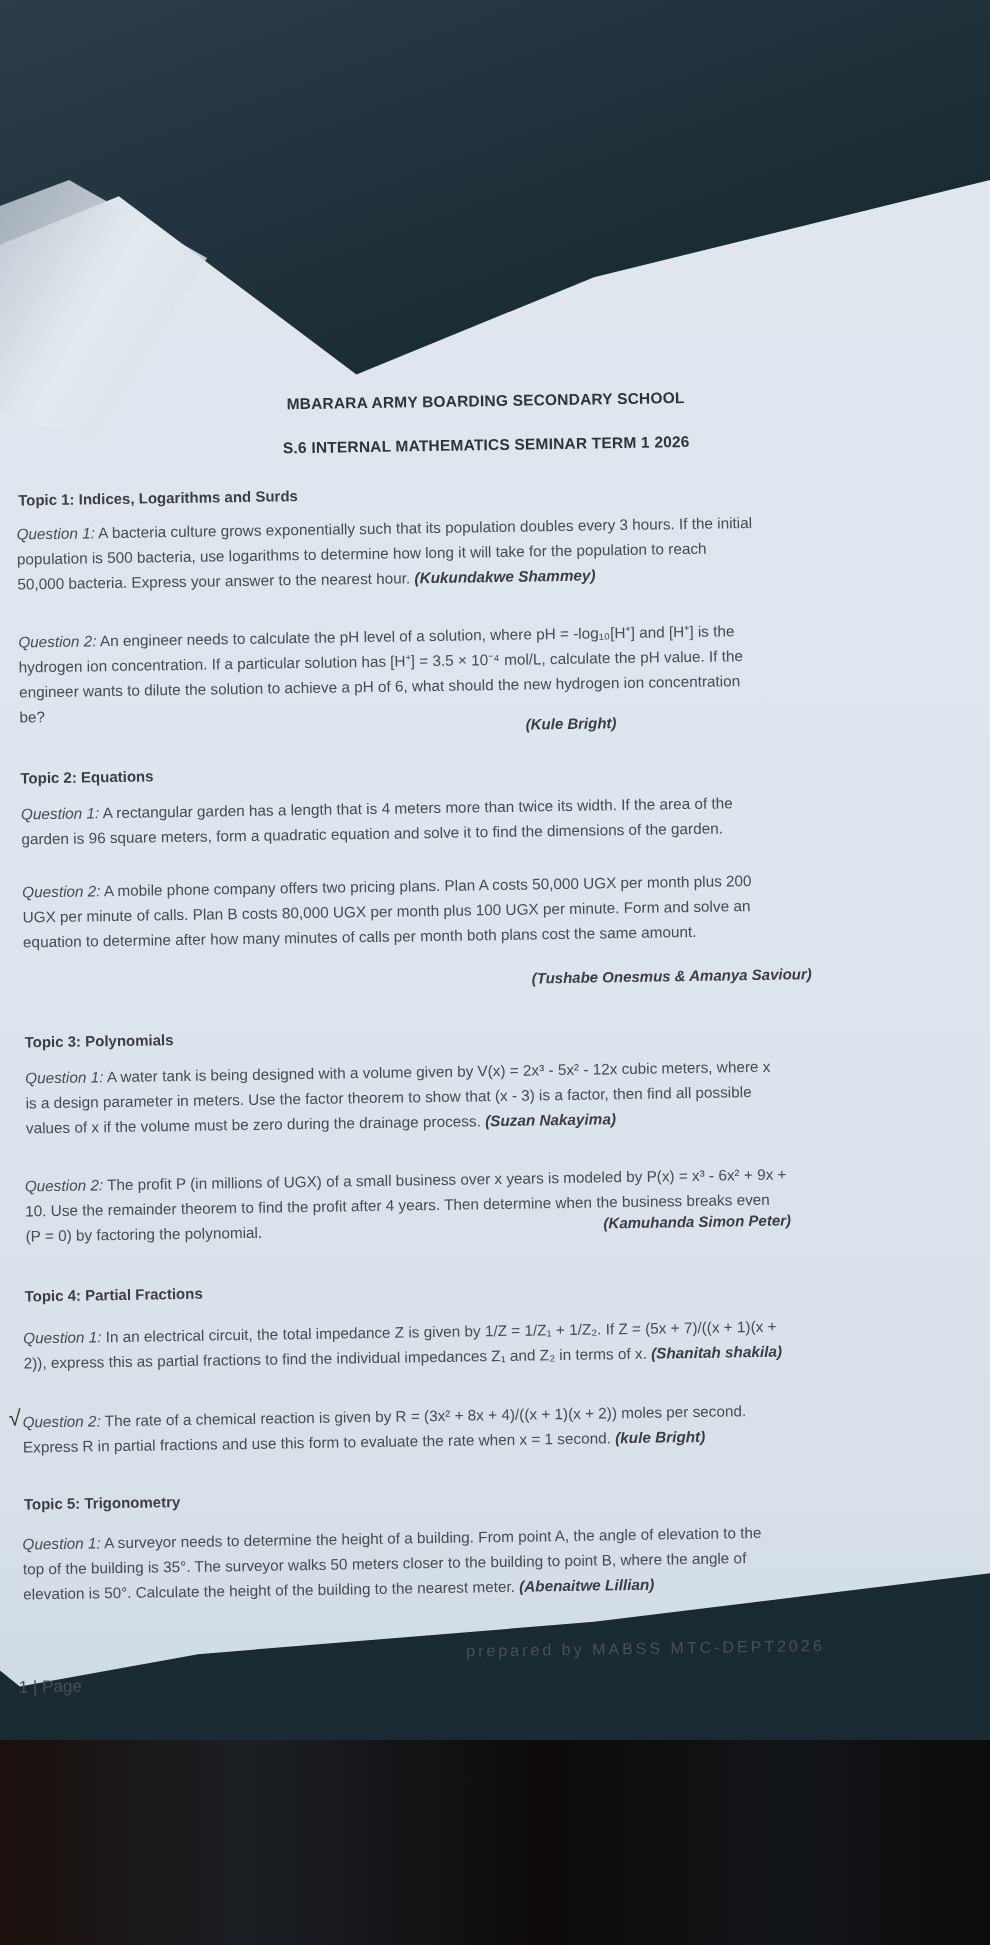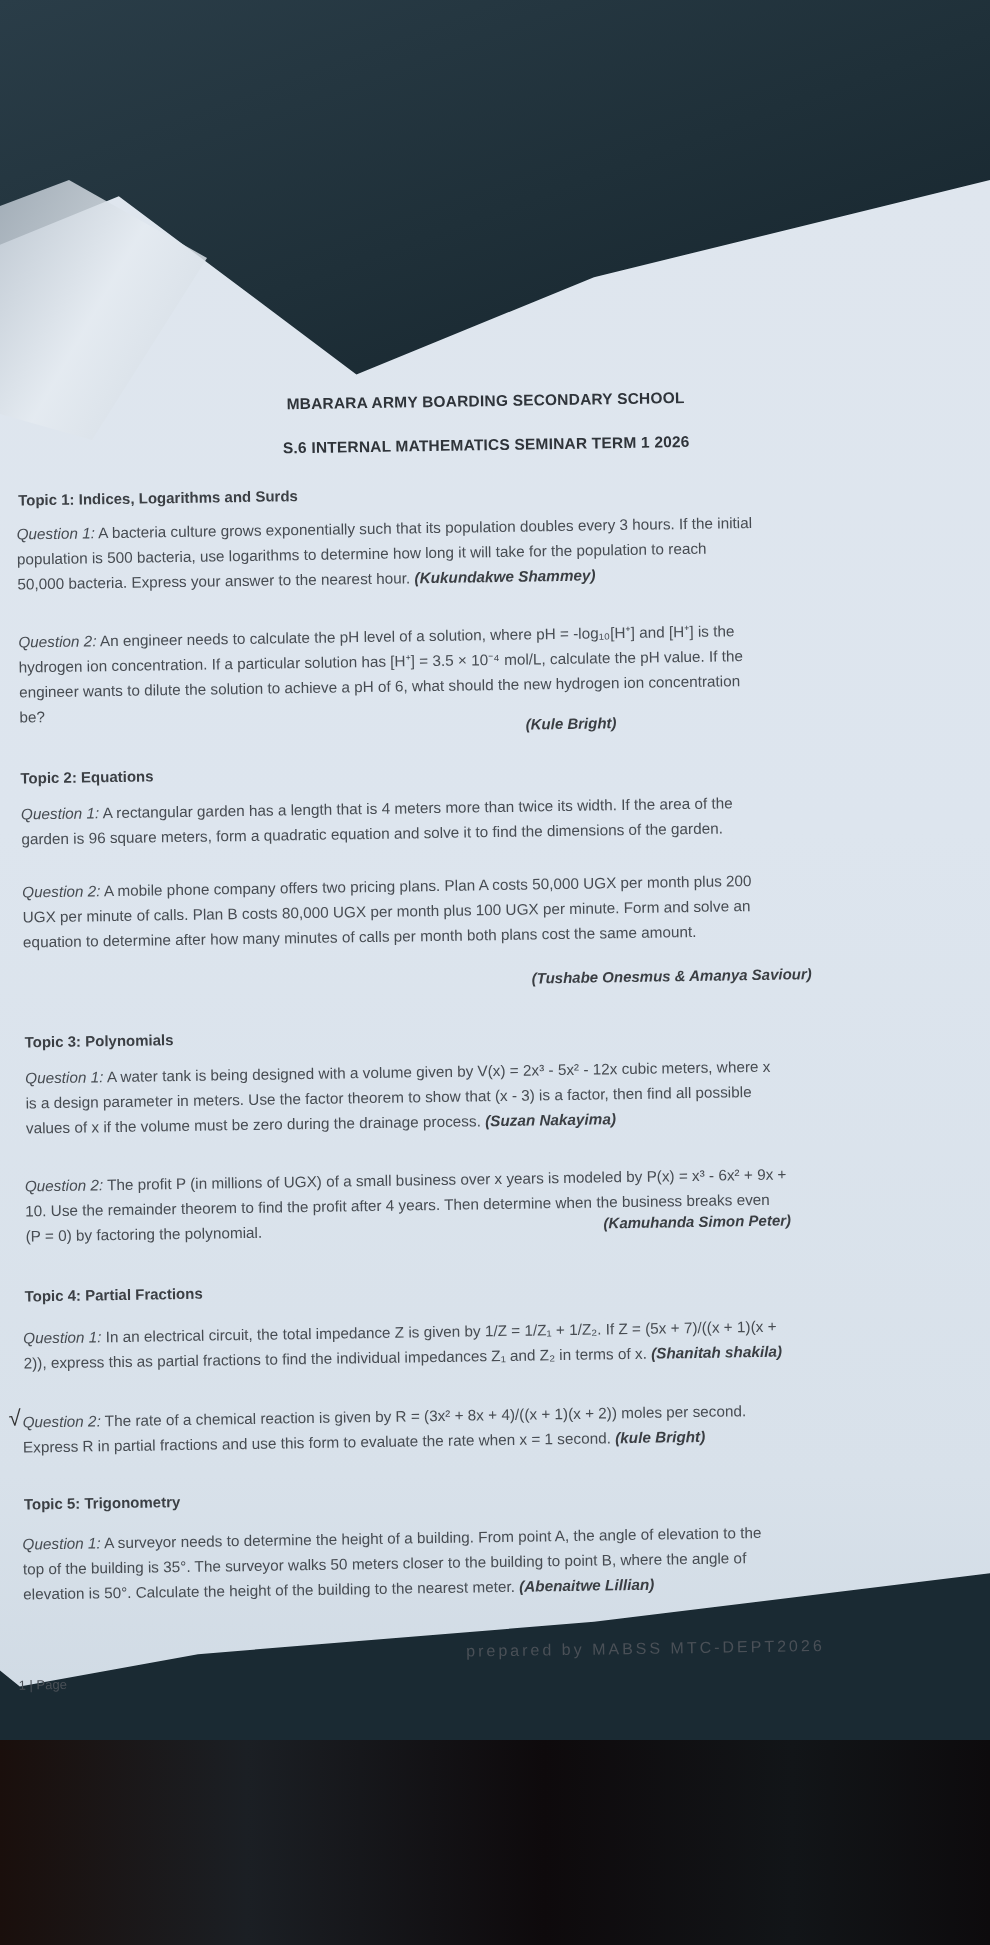--- a/index.html
+++ b/index.html
@@ -39,21 +39,21 @@
     .topic {
       position: absolute; font-weight: bold; font-size: 15px; color: #3b3f44;
     }
     .q {
       position: absolute; font-size: 15.3px; line-height: 25px; color: #474c52;
     }
     .q .lbl { font-style: italic; }
     .auth { font-style: italic; font-weight: bold; color: #3a3e43; }
     .auth-right { position: absolute; font-style: italic; font-weight: bold; font-size: 15px; color: #3a3e43; }
     .footer-prep { position: absolute; font-size: 16px; letter-spacing: 3px; color: #4a5057; }
-    .footer-page { position: absolute; font-size: 13px; color: #4a5057; }
+    .footer-page { position: absolute; font-size: 17px; color: #4a5057; }
     .tick { position: absolute; font-size: 22px; color: #333; }
   </style>
 </head>
 <body>
 
 <div class="bg-top"></div>
 <div class="bg-bottom"></div>
 <div class="paper"></div>
 <div class="fold"></div>
 

